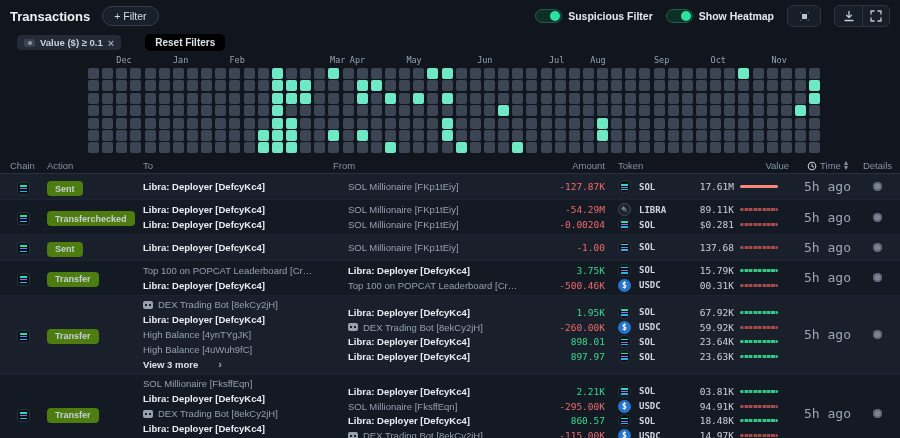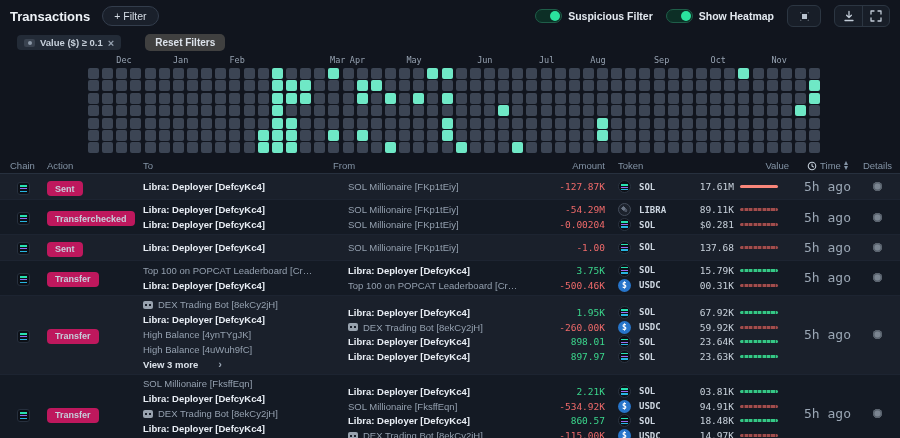--- a/index.html
+++ b/index.html
@@ -30,21 +30,21 @@
   .sq-icon { width:9px; height:9px; border-radius:2px; background:#b9c3cf; box-shadow:inset 0 0 0 2px #181e28, inset 0 0 0 3px #b9c3cf; }
   svg.ic { stroke:#c2ccd7; fill:none; stroke-width:1.3; stroke-linecap:round; stroke-linejoin:round; }
 
   
   .chips { display:flex; align-items:center; gap:24px; margin:7px 10px 0 17px; height:17px; }
   .chip { display:inline-flex; align-items:center; gap:5px; background:#232b37; border-radius:4px;
     padding:2px 7px; font-size:9.5px; font-weight:bold; color:#c7d0db; cursor:pointer; }
   .bill-icon { display:inline-block; width:11px; height:8px; border-radius:2px; background:#39424f; position:relative; }
   .bill-icon::after { content:""; position:absolute; left:3.5px; top:2px; width:4px; height:4px; border-radius:50%; background:#8d99a8; }
   .chip-x { color:#95a1b0; font-size:11px; line-height:8px; cursor:pointer; }
-  .reset-btn { background:#404040; border-radius:5px; padding:3px 10px; font-size:10px; font-weight:bold; color:#dde3eb; cursor:pointer; }
+  .reset-btn { background:#000000; border-radius:5px; padding:3px 10px; font-size:10px; font-weight:bold; color:#dde3eb; cursor:pointer; }
 
   
   .heatmap { position:relative; margin-left:88px; margin-top:4px; }
   .hm-months { position:relative; height:13px; }
   .hm-month { position:absolute; top:0; font-family:"DejaVu Sans Mono", monospace; font-size:8.5px; color:#96a2b1; }
   .hm-grid { display:grid; grid-template-columns:repeat(52, 11px); grid-auto-rows:11px; column-gap:3.15px; row-gap:1.4px; }
   .hm-cell { width:11px; height:11px; border-radius:2px; background:#3c4554; cursor:pointer; }
   .hm-cell.on { background:#6fe8c6; }
 
   
@@ -67,21 +67,21 @@
 
   .tgroup { display:flex; align-items:center; border-bottom:1px solid #1d2431; padding:2px 0; min-height:26px; }
   .tgroup.light { background:#1a202b; }
   .tgroup.dark  { background:#141a24; }
   .tgroup .c-chain { padding-left:17px; }
   .stack { display:flex; flex-direction:column; justify-content:center; }
   .line { height:14.8px; display:flex; align-items:center; overflow:hidden; }
   .ent { font-family:Liberation Sans, sans-serif; font-size:9.5px; white-space:nowrap; overflow:hidden; text-overflow:ellipsis; cursor:pointer; }
   .ent.gray { color:#94a0af; }
   .ent.bold { color:#e9eef5; font-weight:bold; }
-  .badge { display:inline-block; background:#be185d; color:#c6cfdb; font-size:9px; font-weight:bold;
+  .badge { display:inline-block; background:#4d7c0f; color:#c6cfdb; font-size:9px; font-weight:bold;
     padding:2.5px 8px; border-radius:4px; white-space:nowrap; }
   .amt { font-family:"DejaVu Sans Mono", monospace; font-size:9.5px; width:100%; text-align:right; }
   .amt.neg { color:#ef6a6a; } .amt.pos { color:#3bd68c; }
   .tok-line { gap:8px; }
   .tok-name { font-family:"DejaVu Sans Mono", monospace; font-size:9px; font-weight:bold; color:#cdd6e0; }
   .val-line { justify-content:flex-end; gap:6px; padding-right:11px; }
   .val { font-family:"DejaVu Sans Mono", monospace; font-size:9.5px; color:#c9d2dc; }
   .bar { width:38px; height:3px; border-radius:2px; flex:none; }
   .bar.red-bright { background:#f9867a; }
   .bar.red { background:repeating-linear-gradient(90deg,#a14d4d 0 3px, #5a2c2e 3px 4.5px); }
@@ -159,21 +159,21 @@
 
 <div class="heatmap">
   <div class="hm-months">
       <span class="hm-month" style="left: 28.3px;">Dec</span>
       <span class="hm-month" style="left: 84.9px;">Jan</span>
       <span class="hm-month" style="left: 141.5px;">Feb</span>
       <span class="hm-month" style="left: 198.1px; padding-left: 44px;">Mar</span>
       <span class="hm-month" style="left: 261.775px;">Apr</span>
       <span class="hm-month" style="left: 318.375px;">May</span>
       <span class="hm-month" style="left: 389.125px;">Jun</span>
-      <span class="hm-month" style="left: 451px;">Jul</span>
+      <span class="hm-month" style="left: 461px;">Jul</span>
       <span class="hm-month" style="left: 502.325px;">Aug</span>
       <span class="hm-month" style="left: 566px;">Sep</span>
       <span class="hm-month" style="left: 622.6px;">Oct</span>
       <span class="hm-month" style="left: 683.445px;">Nov</span>
     </div>
   <div class="hm-grid">
       <span class="hm-cell"></span>
       <span class="hm-cell"></span>
       <span class="hm-cell"></span>
       <span class="hm-cell"></span>
@@ -874,21 +874,21 @@
           <div class="line">
             <span class="bot-icon"></span>
             <span class="ent gray">DEX Trading Bot [8ekCy2jH]</span>
           </div>
         </div>
         <div class="col c-amount stack">
           <div class="line">
             <span class="amt pos">2.21K</span>
           </div>
           <div class="line">
-            <span class="amt neg">-534.92K</span>
+            <span class="amt neg">-295.00K</span>
           </div>
           <div class="line">
             <span class="amt pos">860.57</span>
           </div>
           <div class="line">
             <span class="amt neg">-115.00K</span>
           </div>
         </div>
         <div class="col c-token stack">
           <div class="line tok-line">

